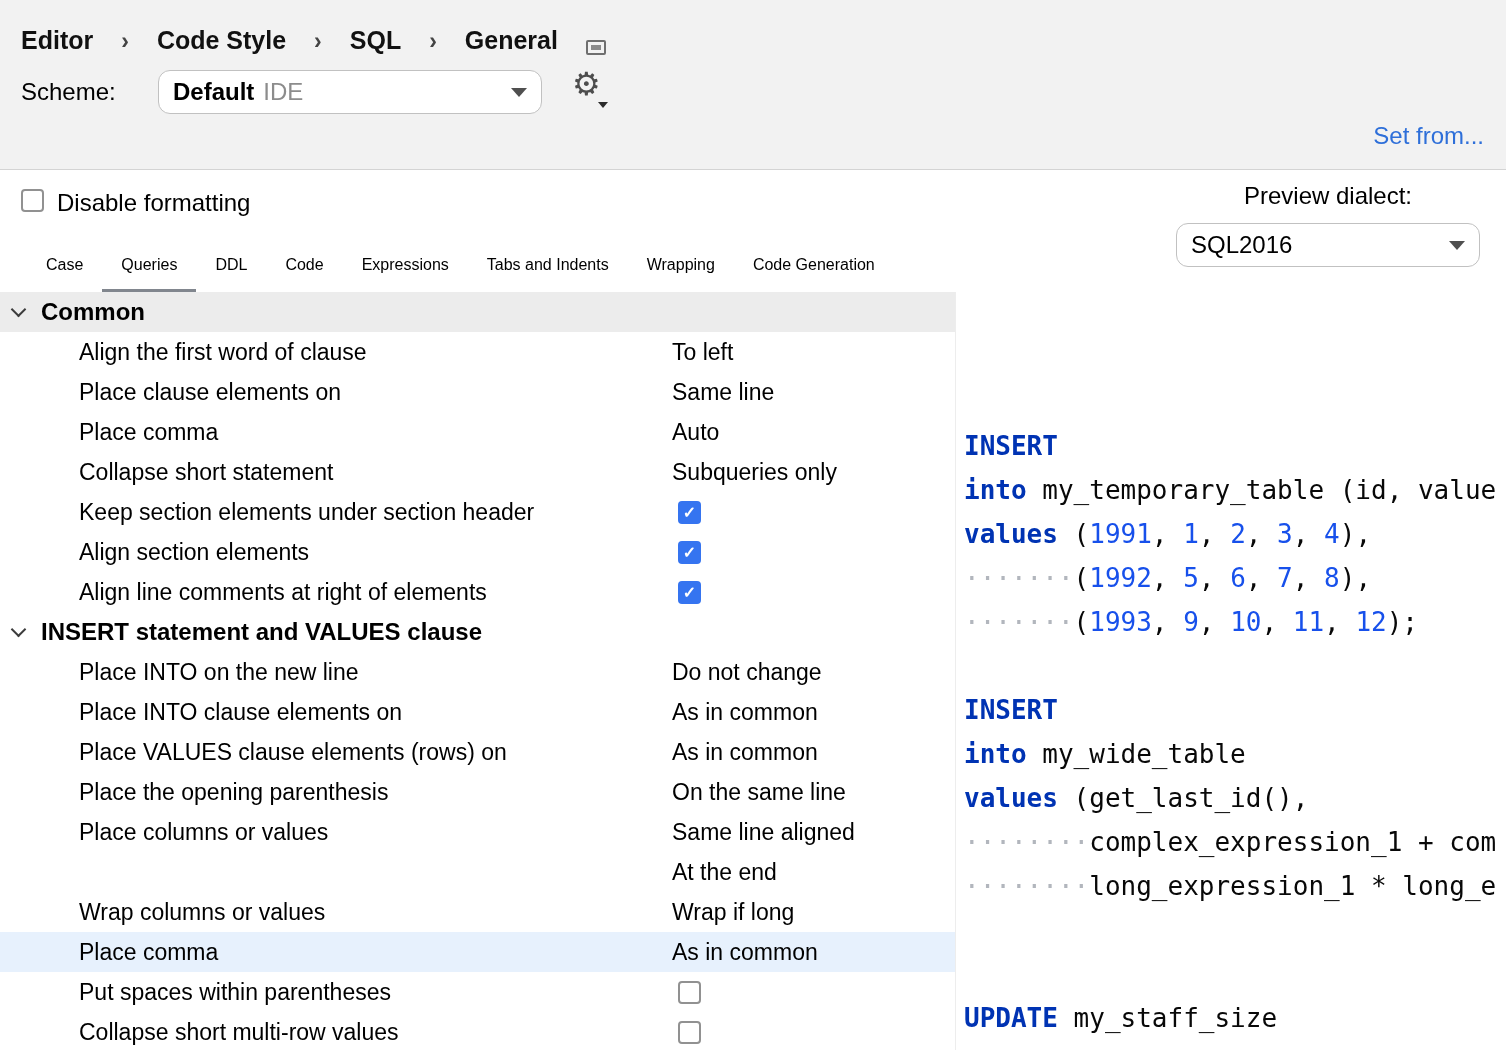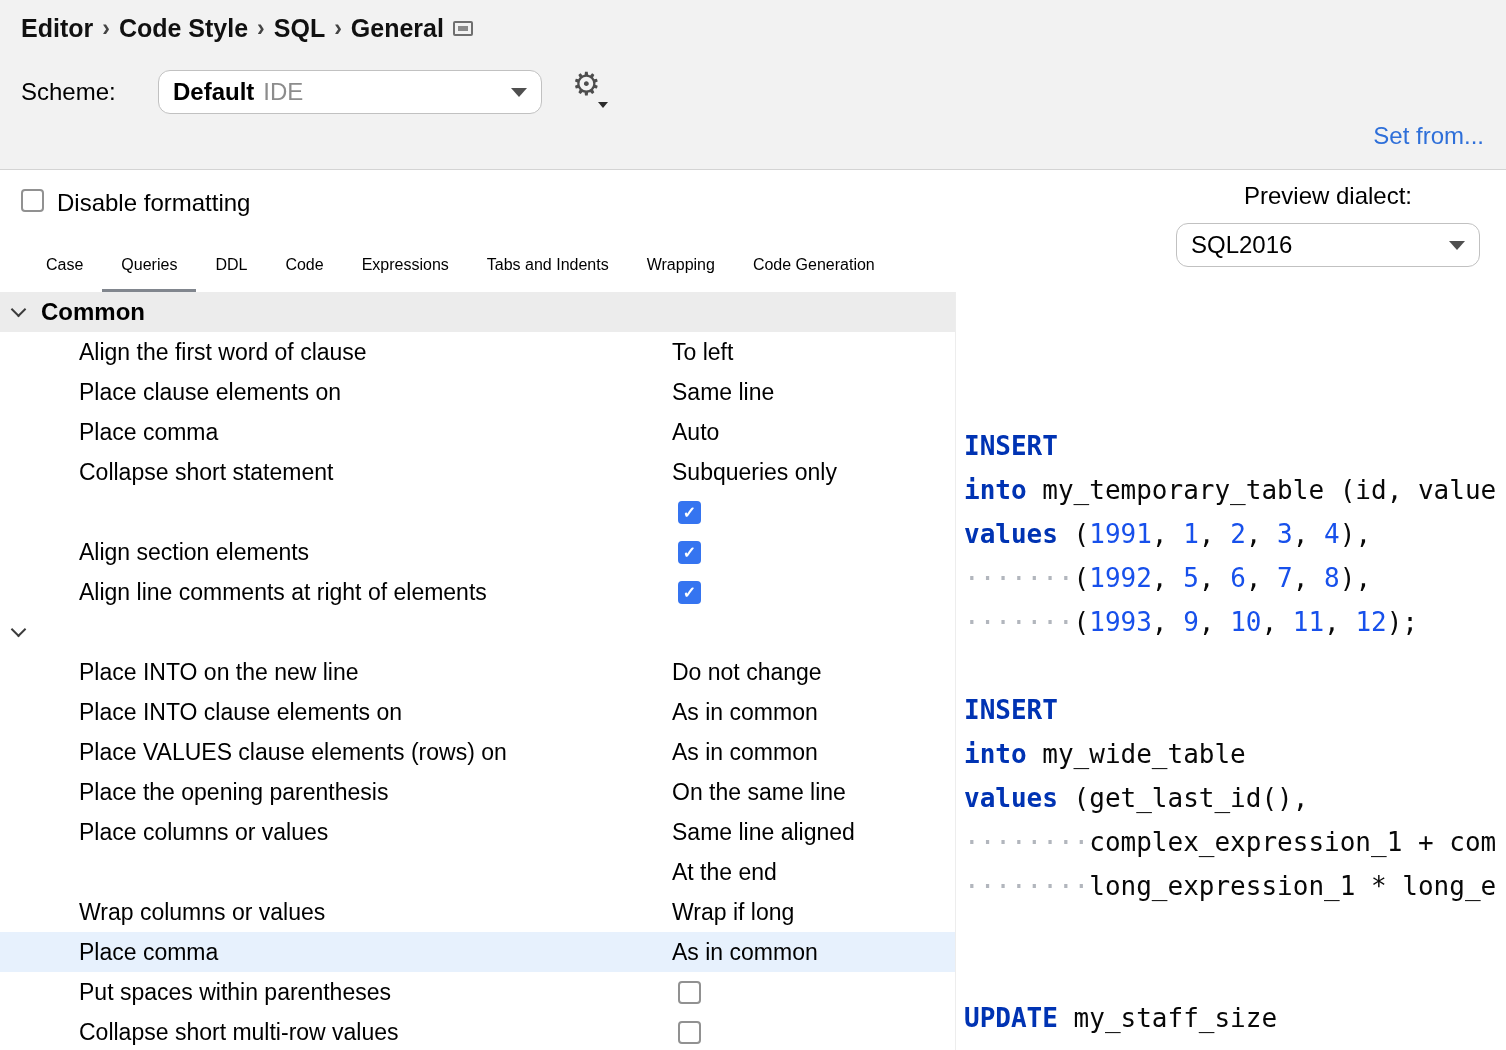--- a/index.html
+++ b/index.html
@@ -5,21 +5,21 @@
   * { box-sizing: border-box; }
   html,body { margin:0; padding:0; }
   body {
     width:1506px; height:1050px; overflow:hidden;
     font-family:"Liberation Sans", sans-serif;
     background:#ffffff; color:#000000;
   }
 
   
   .header { position:relative; height:170px; background:#f2f2f2; border-bottom:1px solid #d4d4d4; }
-  .breadcrumb { position:absolute; top:14px; left:21px; display:flex; align-items:center; gap:9px;
+  .breadcrumb { position:absolute; top:26px; left:21px; display:flex; align-items:flex-end; gap:28px;
                 font-size:25px; font-weight:bold; color:#111; }
   .crumb { cursor:default; }
   .crumb-sep { color:#444; font-size:23px; }
   .dialog-icon { display:inline-block; width:20px; height:15px; border:2px solid #6f6f6f; border-radius:2px; position:relative; }
   .dialog-icon span { position:absolute; left:3px; top:3px; right:3px; bottom:3px; background:#8a8a8a; }
 
   .scheme-label { position:absolute; top:78px; left:21px; font-size:24px; }
   .dd { background:#fff; border:1px solid #c1c1c1; border-radius:12px; height:44px;
         display:flex; align-items:center; padding:0 14px; cursor:default; }
   .scheme-dd { position:absolute; top:70px; left:158px; width:384px; }
@@ -154,34 +154,36 @@
       </div>
       <div class="srow">
         <span class="slabel">Place comma</span>
         <span class="svalue">Auto</span>
       </div>
       <div class="srow">
         <span class="slabel">Collapse short statement</span>
         <span class="svalue">Subqueries only</span>
       </div>
       <div class="srow">
+        <span class="slabel">Keep section elements under section header</span>
         <span class="cbox checked">✓</span>
       </div>
       <div class="srow">
         <span class="slabel">Align section elements</span>
         <span class="cbox checked">✓</span>
       </div>
       <div class="srow">
         <span class="slabel">Align line comments at right of elements</span>
         <span class="cbox checked">✓</span>
       </div>
       <div class="section-header">
         <span class="chev-wrap">
           <span class="chev-down"></span>
         </span>
+        <span class="section-title">INSERT statement and VALUES clause</span>
       </div>
       <div class="srow">
         <span class="slabel">Place INTO on the new line</span>
         <span class="svalue">Do not change</span>
       </div>
       <div class="srow">
         <span class="slabel">Place INTO clause elements on</span>
         <span class="svalue">As in common</span>
       </div>
       <div class="srow">

